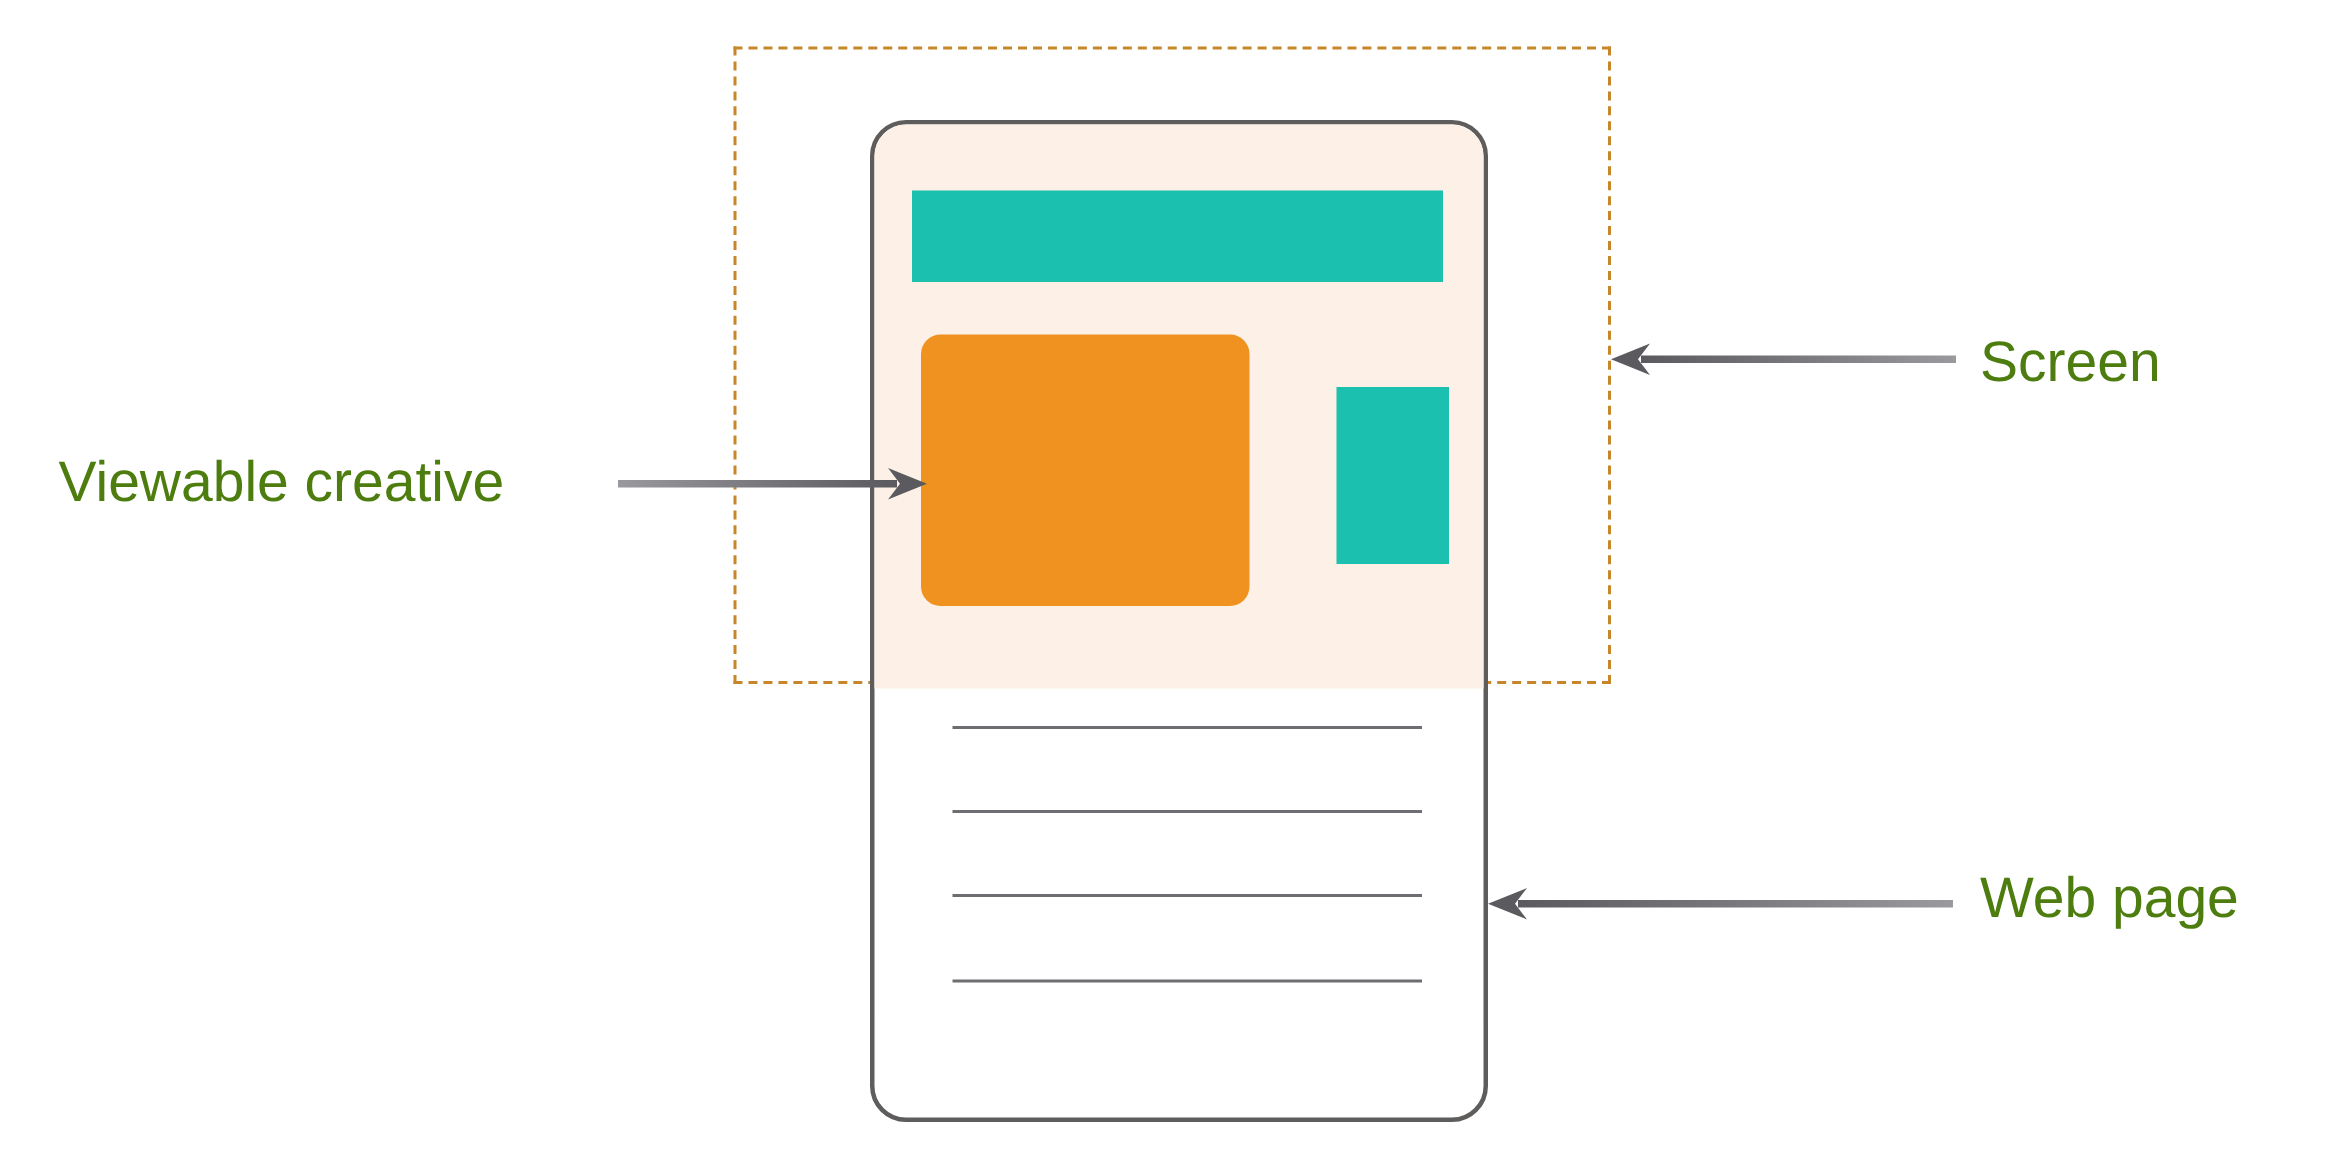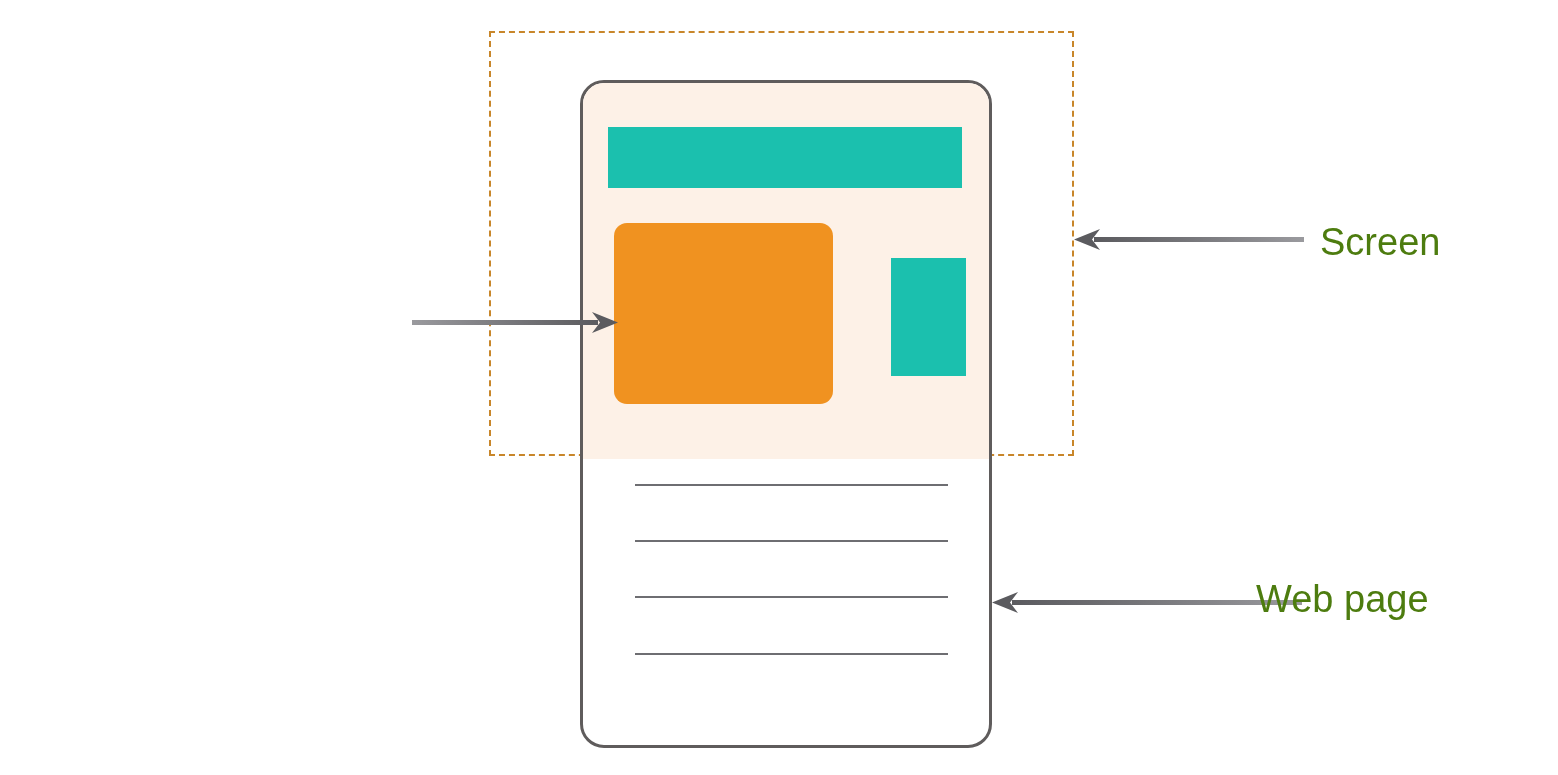--- a/index.html
+++ b/index.html
@@ -99,21 +99,21 @@
   .annotation-label {
     position: absolute;
     font-size: 38px;
     color: #4d7c0f;
     white-space: nowrap;
     line-height: 1;
     z-index: 6;
   }
   .label-viewable { left: 39px;   top: 303px; }
   .label-screen   { left: 1320px; top: 223px; }
-  .label-webpage  { left: 1256px; top: 580px; }
+  .label-webpage  { left: 1320px; top: 580px; }
 
   .annotation-arrow {
     position: absolute;
     z-index: 5;
     overflow: visible;
   }
   .arrow-viewable { left: 412px;  top: 306px; }
   .arrow-screen   { left: 1068px; top: 223px; }
   .arrow-webpage  { left: 986px;  top: 586px; }
 </style>
@@ -143,20 +143,21 @@
     <defs>
       <linearGradient id="gradRight" x1="0" y1="0" x2="1" y2="0">
         <stop offset="0%" stop-color="#9A9A9E"></stop>
         <stop offset="55%" stop-color="#76767A"></stop>
         <stop offset="100%" stop-color="#5B5B5F"></stop>
       </linearGradient>
     </defs>
     <rect x="0" y="14" width="186" height="5" fill="url(#gradRight)"></rect>
     <path d="M 180 6 L 206 16.5 L 180 27 L 188 16.5 Z" fill="#5B5B5F"></path>
   </svg>
+  <div class="annotation-label label-viewable">Viewable creative</div>
 
   <svg class="annotation-arrow arrow-screen" width="240" height="36">
     <defs>
       <linearGradient id="gradLeftA" x1="1" y1="0" x2="0" y2="0">
         <stop offset="0%" stop-color="#9A9A9E"></stop>
         <stop offset="55%" stop-color="#76767A"></stop>
         <stop offset="100%" stop-color="#5B5B5F"></stop>
       </linearGradient>
     </defs>
     <rect x="26" y="14" width="210" height="5" fill="url(#gradLeftA)"></rect>

